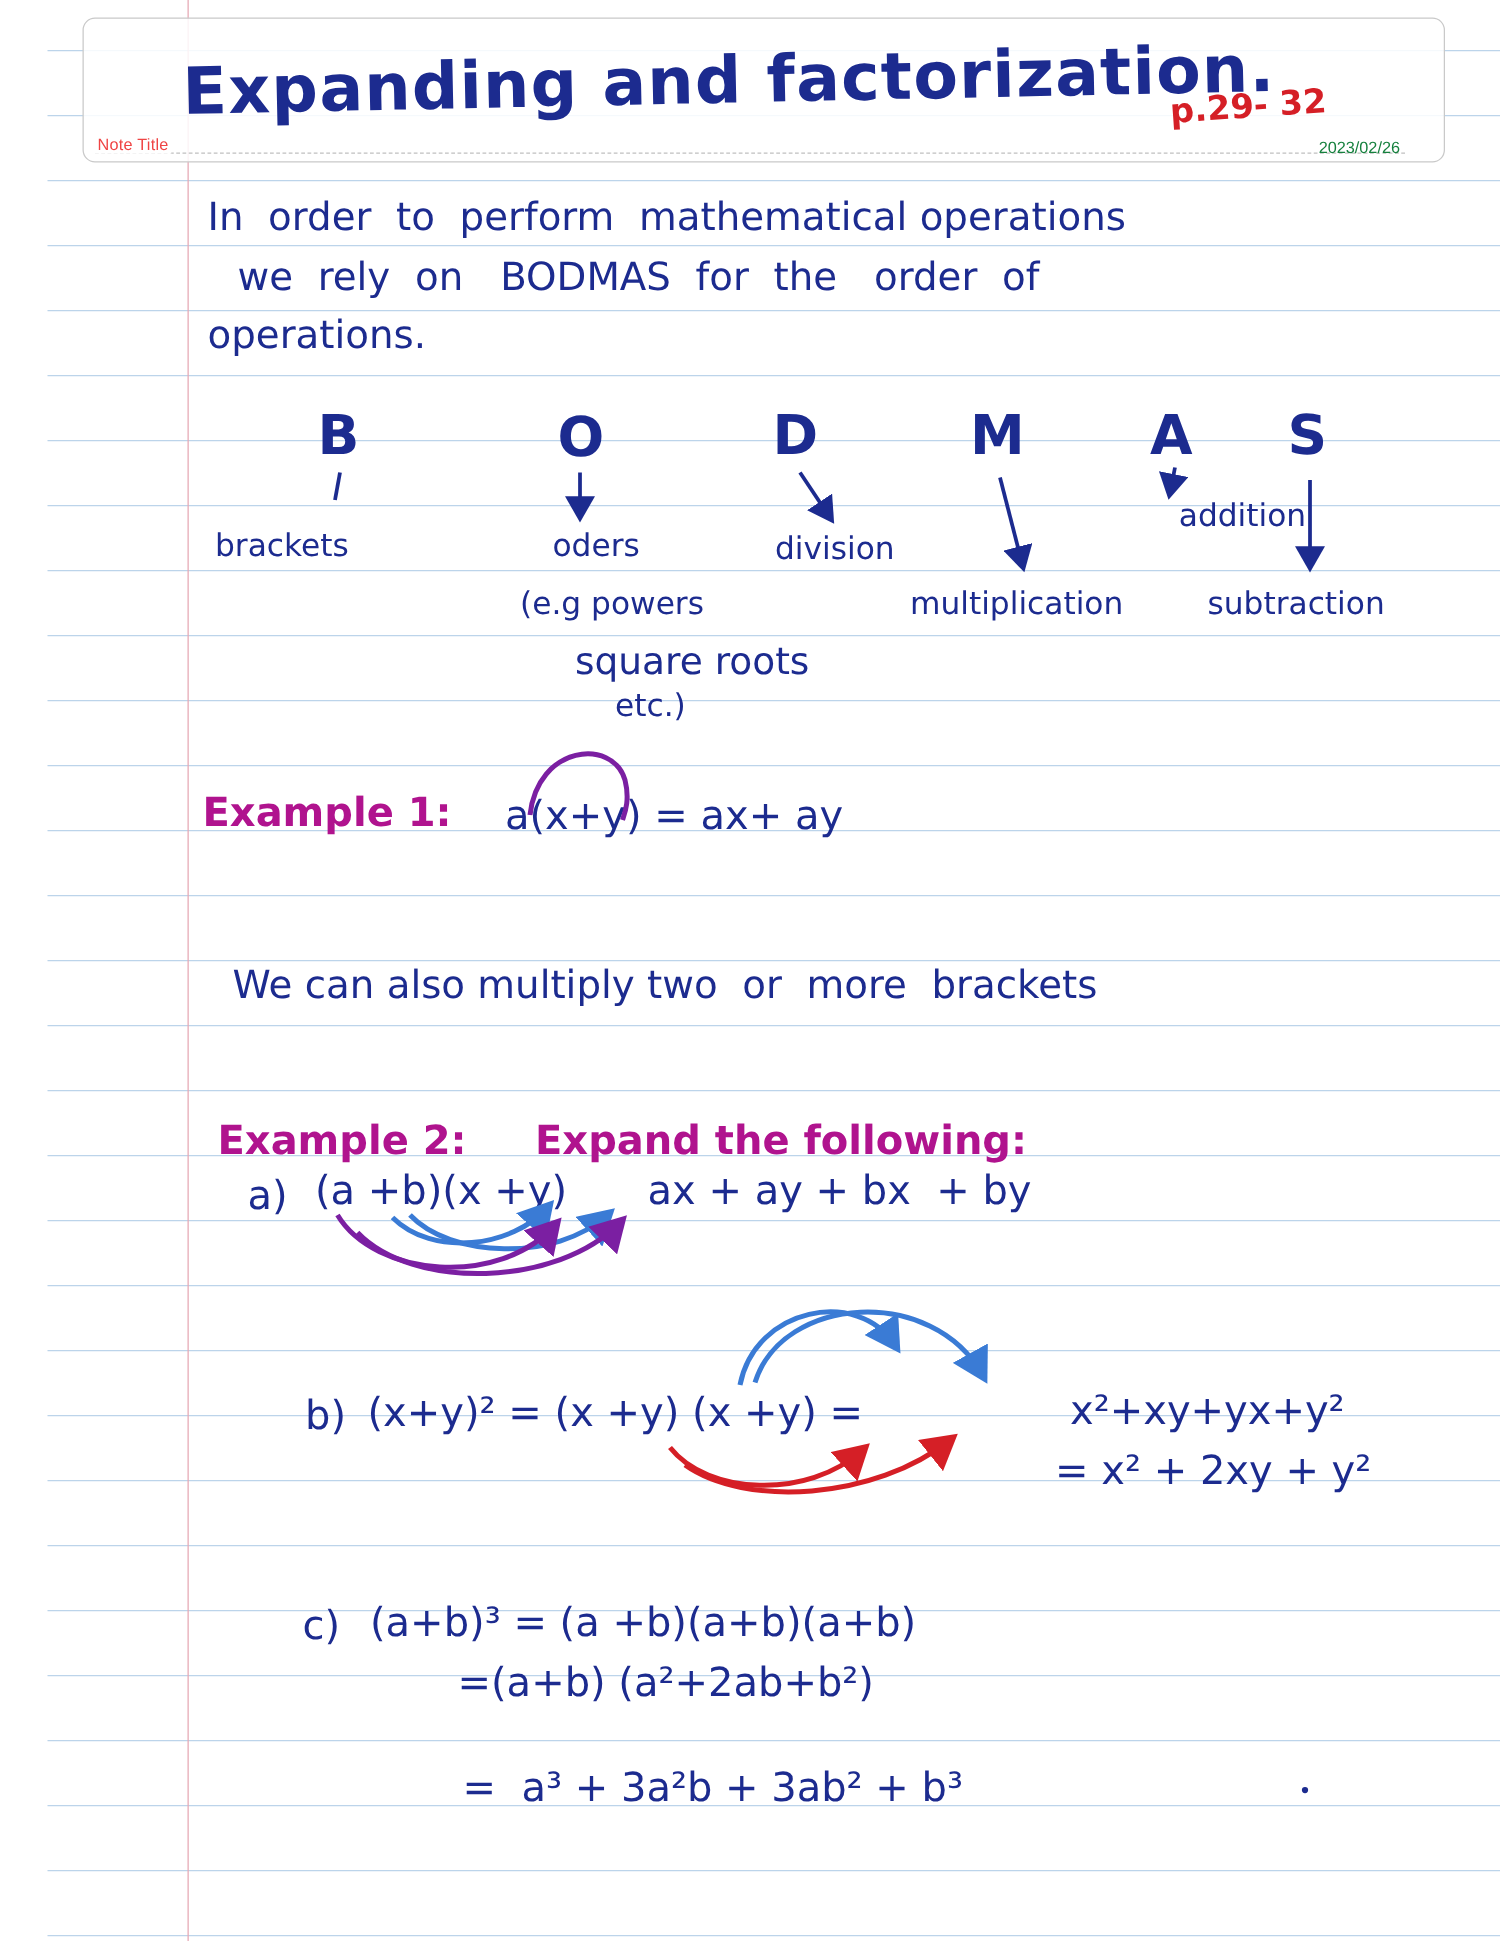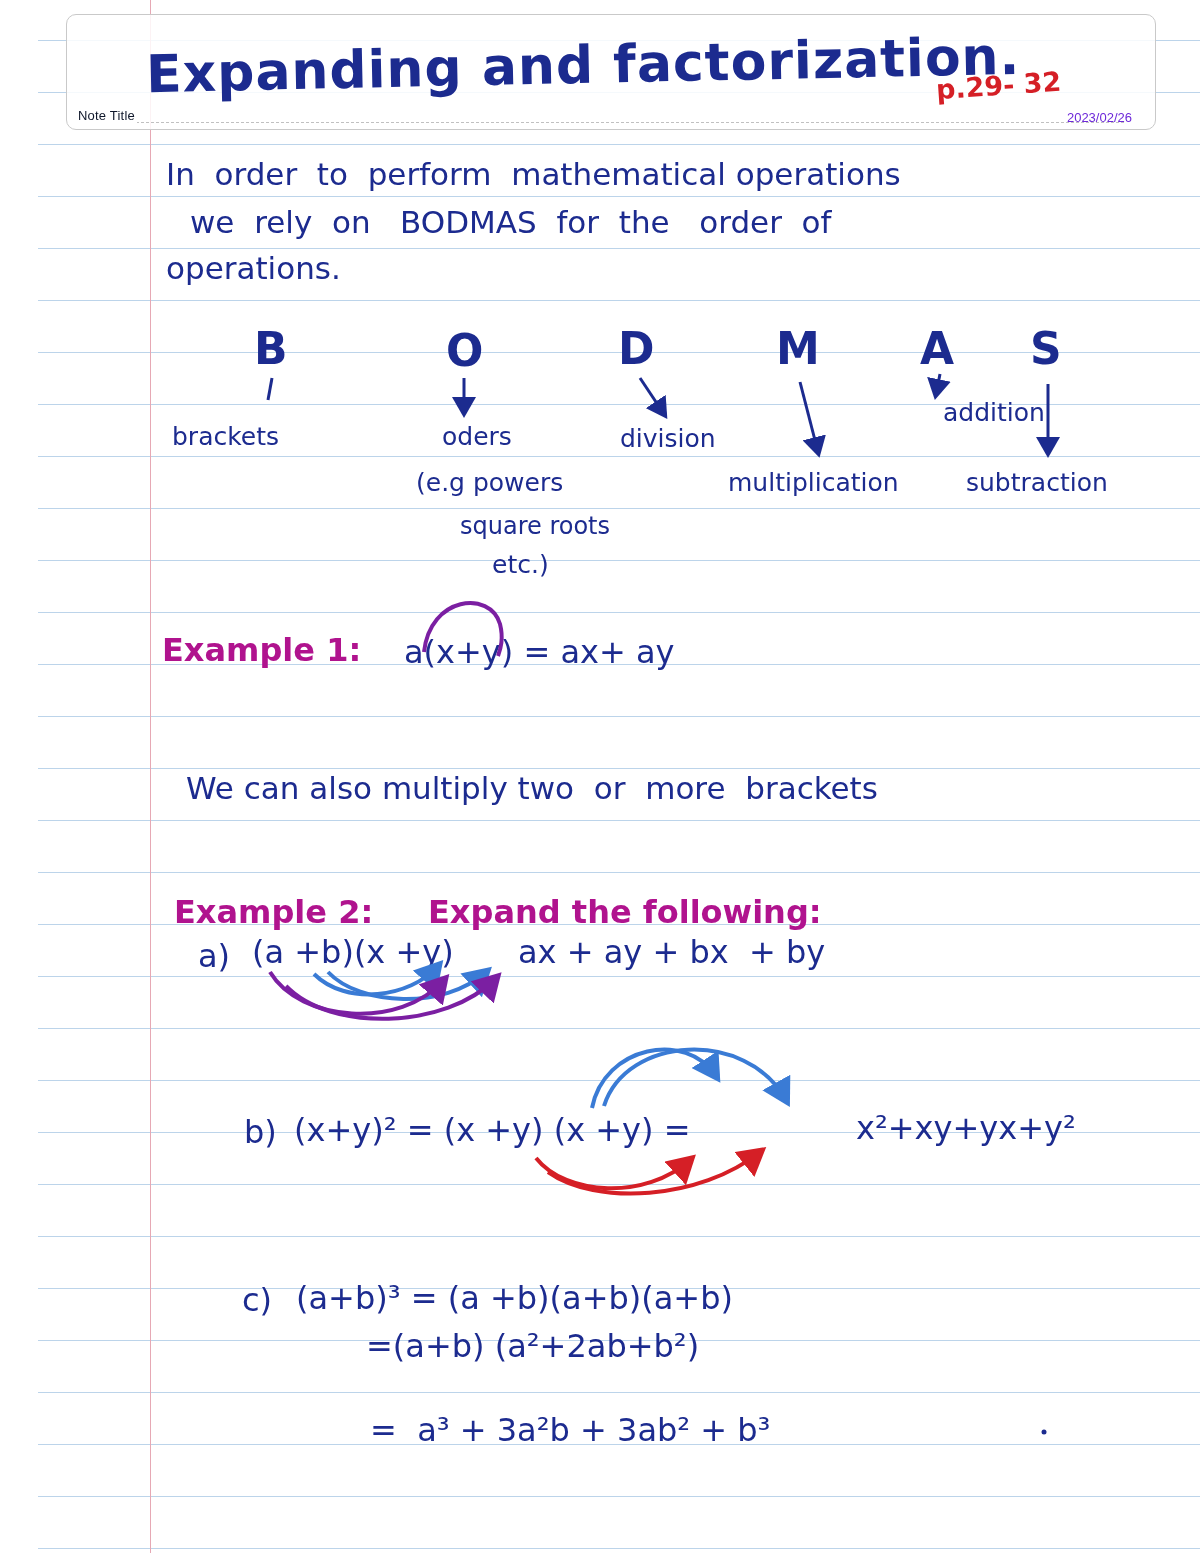--- a/index.html
+++ b/index.html
@@ -44,31 +44,31 @@
     border: 1px solid #c9c9c9;
     border-radius: 10px;
     background: rgba(255,255,255,0.85);
     box-sizing: border-box;
   }
   .note-title-tag {
     position: absolute;
     left: 76px;
     top: 108px;
     font-size: 13px;
-    color: #0f172a;
+    color: #ef4444;
     letter-spacing: 0.2px;
     background: #ffffff;
     padding: 0 2px;
   }
   .note-date {
     position: absolute;
-    right: 68px;
+    right: 80px;
     top: 110px;
     font-size: 13px;
-    color: #6d28d9;
+    color: #15803d;
   }
   .dash-line {
     position: absolute;
     left: 76px;
     right: 76px;
     top: 122px;
     border-top: 1px dashed #c0c0c0;
   }
 
   
@@ -99,21 +99,21 @@
   }
   .bodmas-letter {
     font-size: 44px;
     font-weight: 700;
   }
   .small-hw {
     font-size: 25px;
     font-weight: 500;
   }
   .tiny-hw {
-    font-size: 24px;
+    font-size: 30px;
     font-weight: 500;
   }
   .heading-hw {
     font-size: 32px;
     font-weight: 600;
   }
   .math-hw {
     font-size: 32px;
     font-weight: 500;
   }
@@ -203,20 +203,21 @@
   <div class="hw heading-hw ink-magenta" style="left:174px; top:896px;">Example 2:</div>
   <div class="hw heading-hw ink-magenta" style="left:428px; top:896px;">Expand the following:</div>
 
   <div class="hw math-hw ink-blue" style="left:198px; top:940px;">a)</div>
   <div class="hw math-hw ink-blue" style="left:252px; top:936px;">(a +b)(x +y)</div>
   <div class="hw math-hw ink-blue" style="left:518px; top:936px;">ax + ay + bx  + by</div>
 
   <div class="hw math-hw ink-blue" style="left:244px; top:1116px;">b)</div>
   <div class="hw math-hw ink-blue" style="left:294px; top:1114px;">(x+y)² = (x +y) (x +y) =</div>
   <div class="hw math-hw ink-blue" style="left:856px; top:1112px;">x²+xy+yx+y²</div>
+  <div class="hw math-hw ink-blue" style="left:844px; top:1160px;">= x² + 2xy + y²</div>
 
   <div class="hw math-hw ink-blue" style="left:242px; top:1284px;">c)</div>
   <div class="hw math-hw ink-blue" style="left:296px; top:1282px;">(a+b)³ = (a +b)(a+b)(a+b)</div>
   <div class="hw math-hw ink-blue" style="left:366px; top:1330px;">=(a+b) (a²+2ab+b²)</div>
   <div class="hw math-hw ink-blue" style="left:370px; top:1414px;">=  a³ + 3a²b + 3ab² + b³</div>
 
   <svg class="overlay" viewBox="0 0 1200 1553">
     <defs>
       <marker id="arrowBlue" markerWidth="8" markerHeight="8" refX="5" refY="4" orient="auto">
         <path d="M0,0 L7,4 L0,8 z" fill="#1c2b8f"></path>

